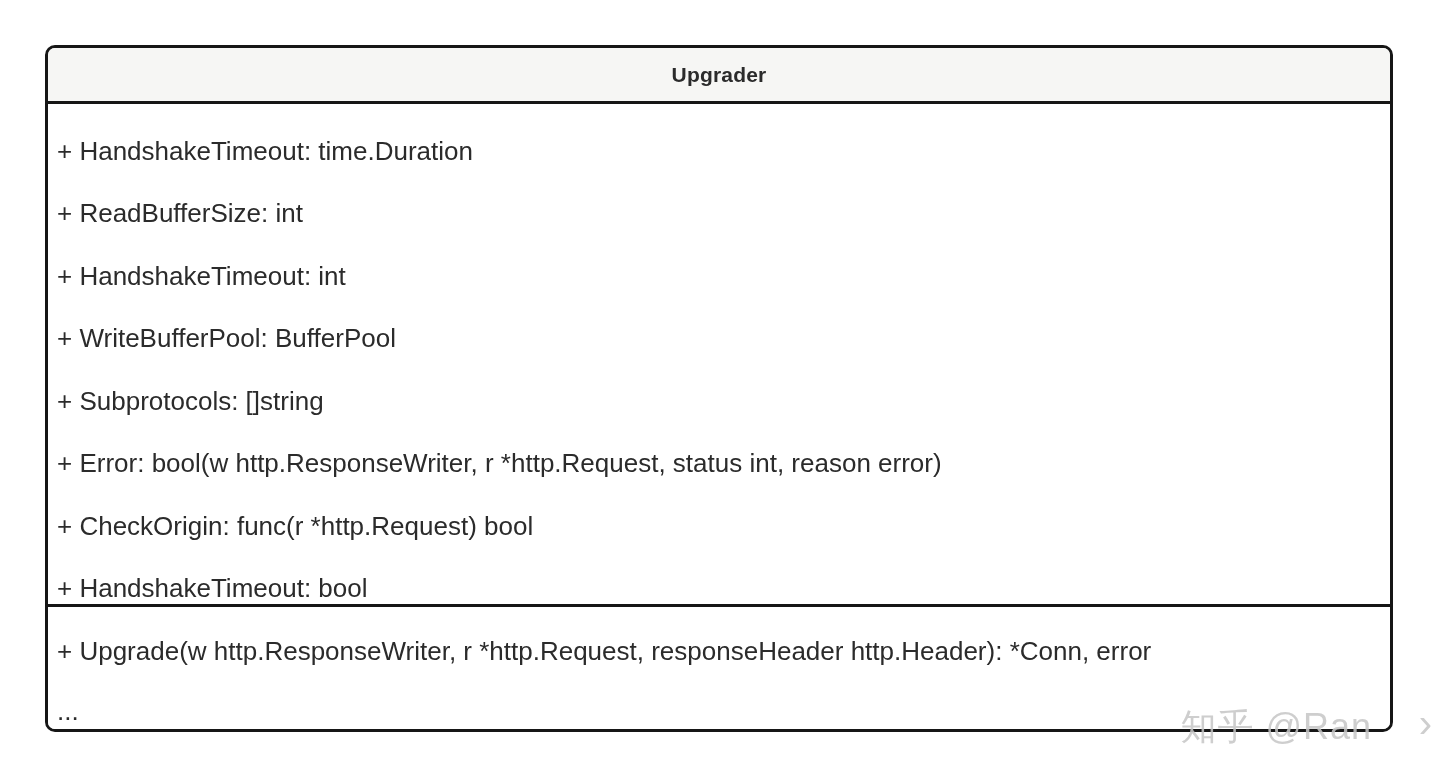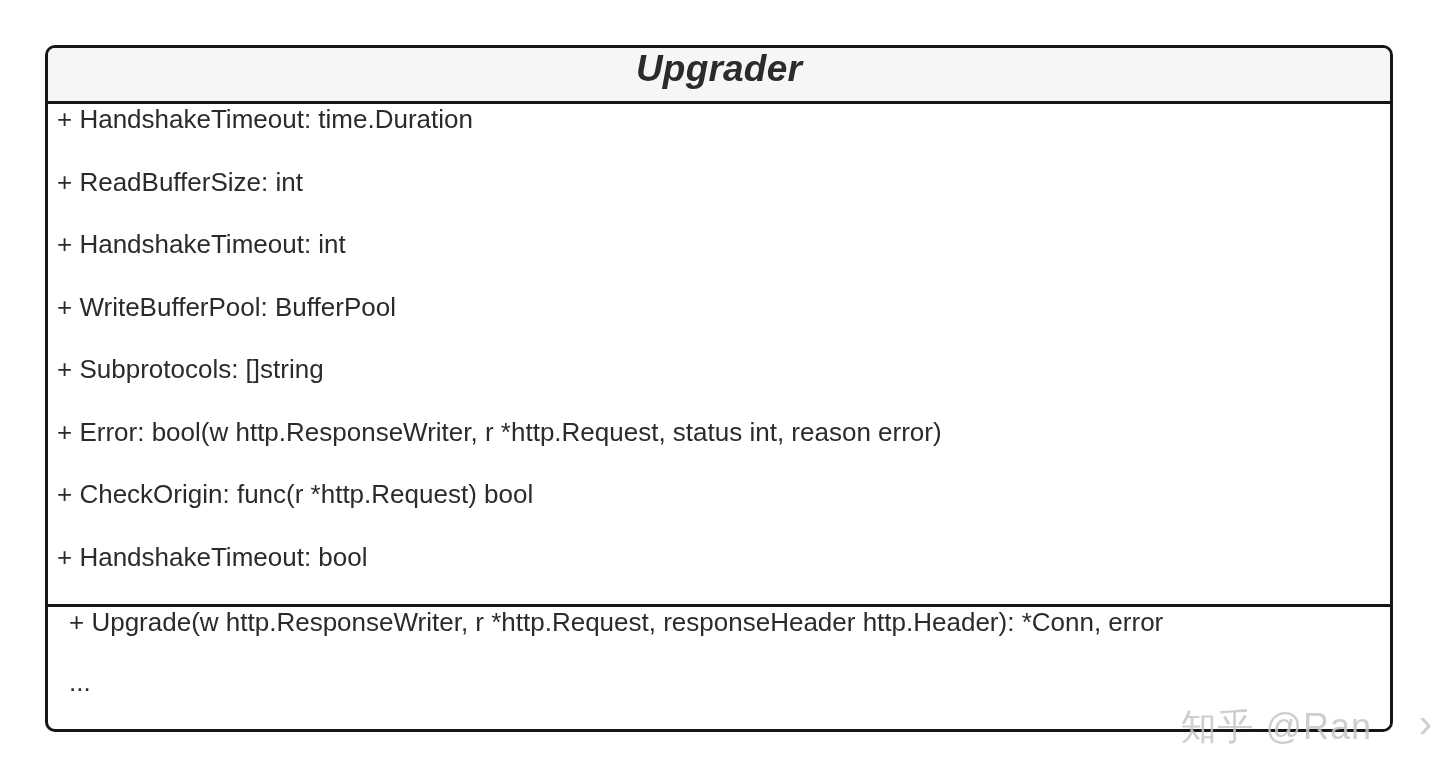--- a/index.html
+++ b/index.html
@@ -35,41 +35,39 @@
     overflow: hidden;
     display: flex;
     flex-direction: column;
   }
   .uml-class__header {
     height: 56px;
     flex: 0 0 auto;
     background: var(--header_bg);
     border-bottom: 3px solid var(--border);
     display: flex;
-    align-items: flex-start;
+    align-items: center;
     justify-content: center;
-    font-size: 37px;
+    font-size: 21px;
     font-weight: bold;
     letter-spacing: 0.2px;
-    font-style: italic;
   }
   .uml-class__fields {
     flex: 0 0 auto;
     border-bottom: 3px solid var(--border);
     background: var(--body_bg);
   }
   .uml-class__methods {
     flex: 1 1 auto;
     background: var(--body_bg);
-    margin-left: 12px;
   }
   .member-row {
     height: 62.5px;
     display: flex;
-    align-items: flex-start;
+    align-items: flex-end;
     padding-left: 9px;
     padding-right: 30px;
     font-size: 26px;
     white-space: nowrap;
     color: var(--text);
   }
   .uml-class__methods .member-row {
     height: 60px;
   }
   .watermark {

